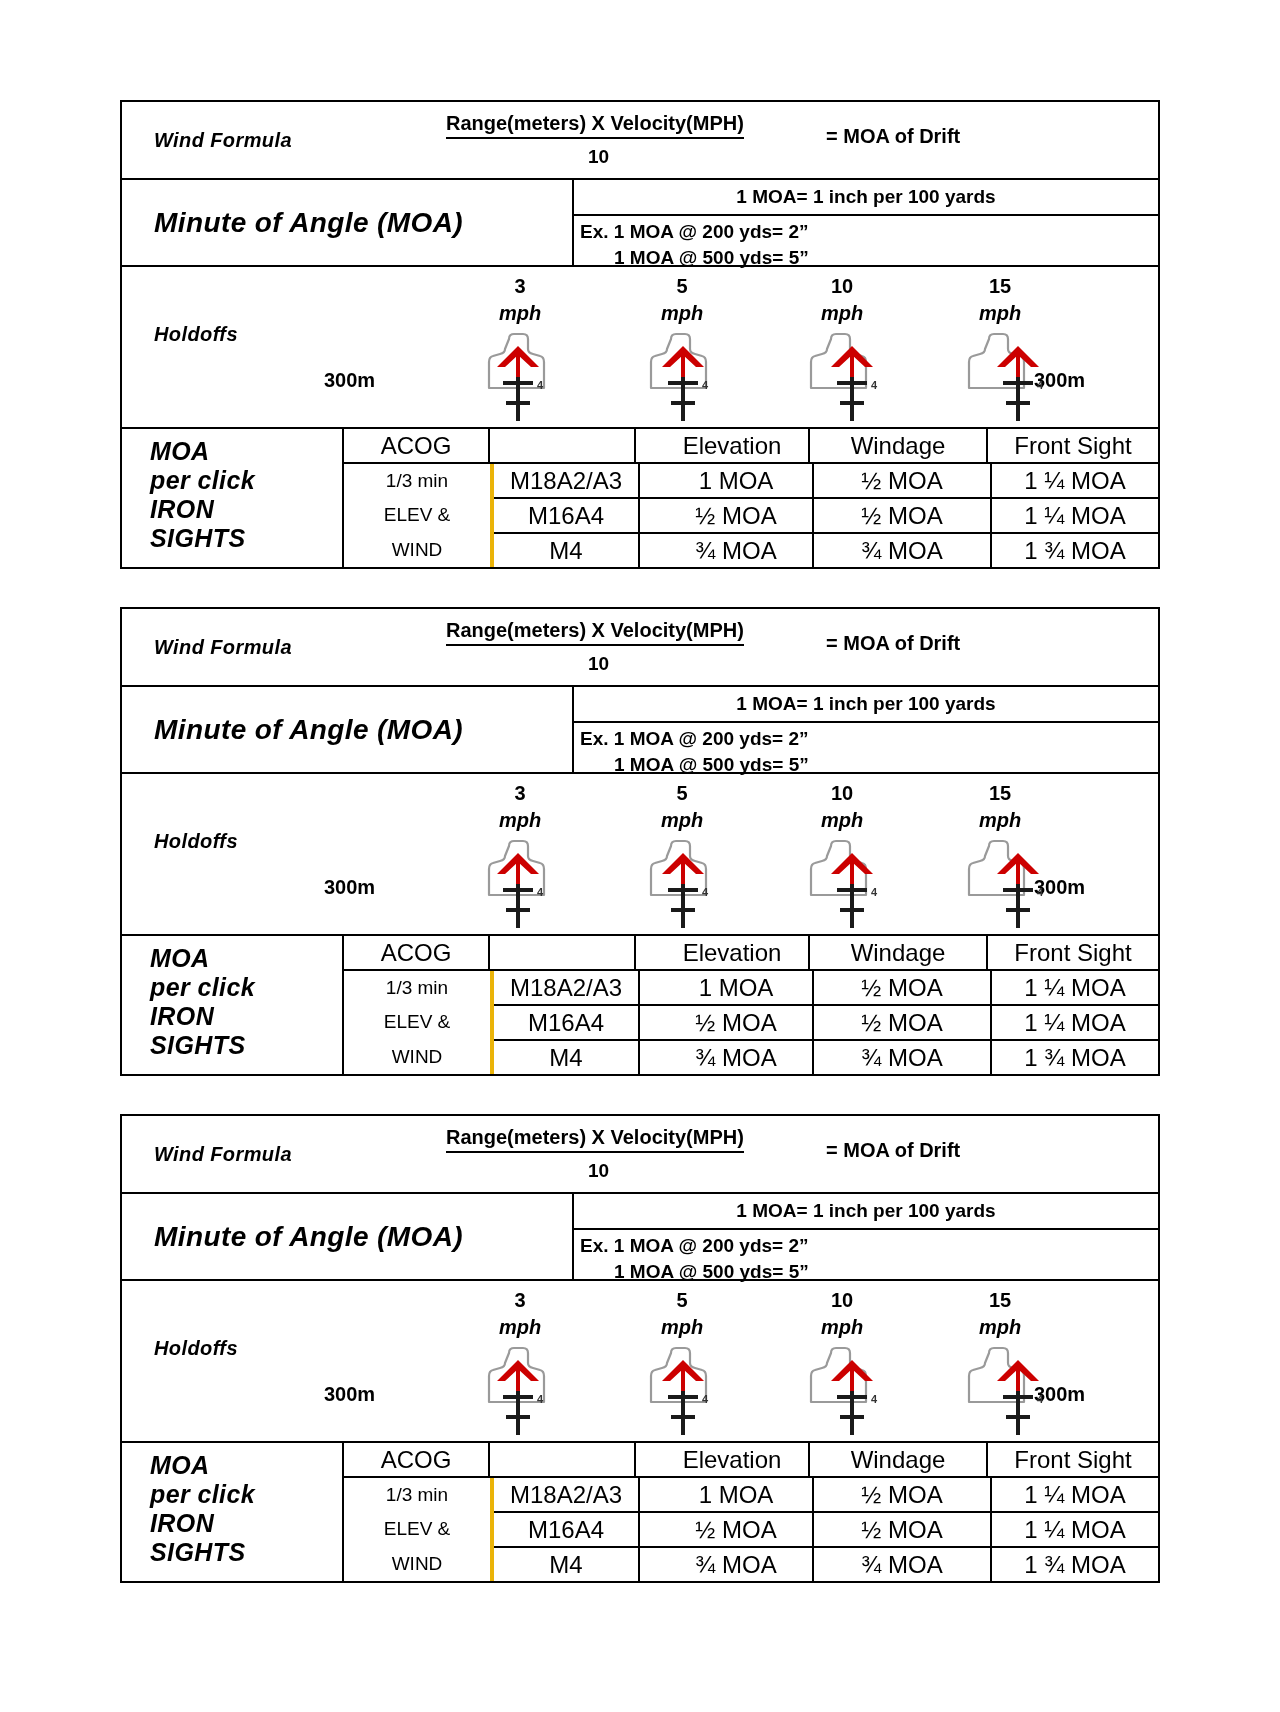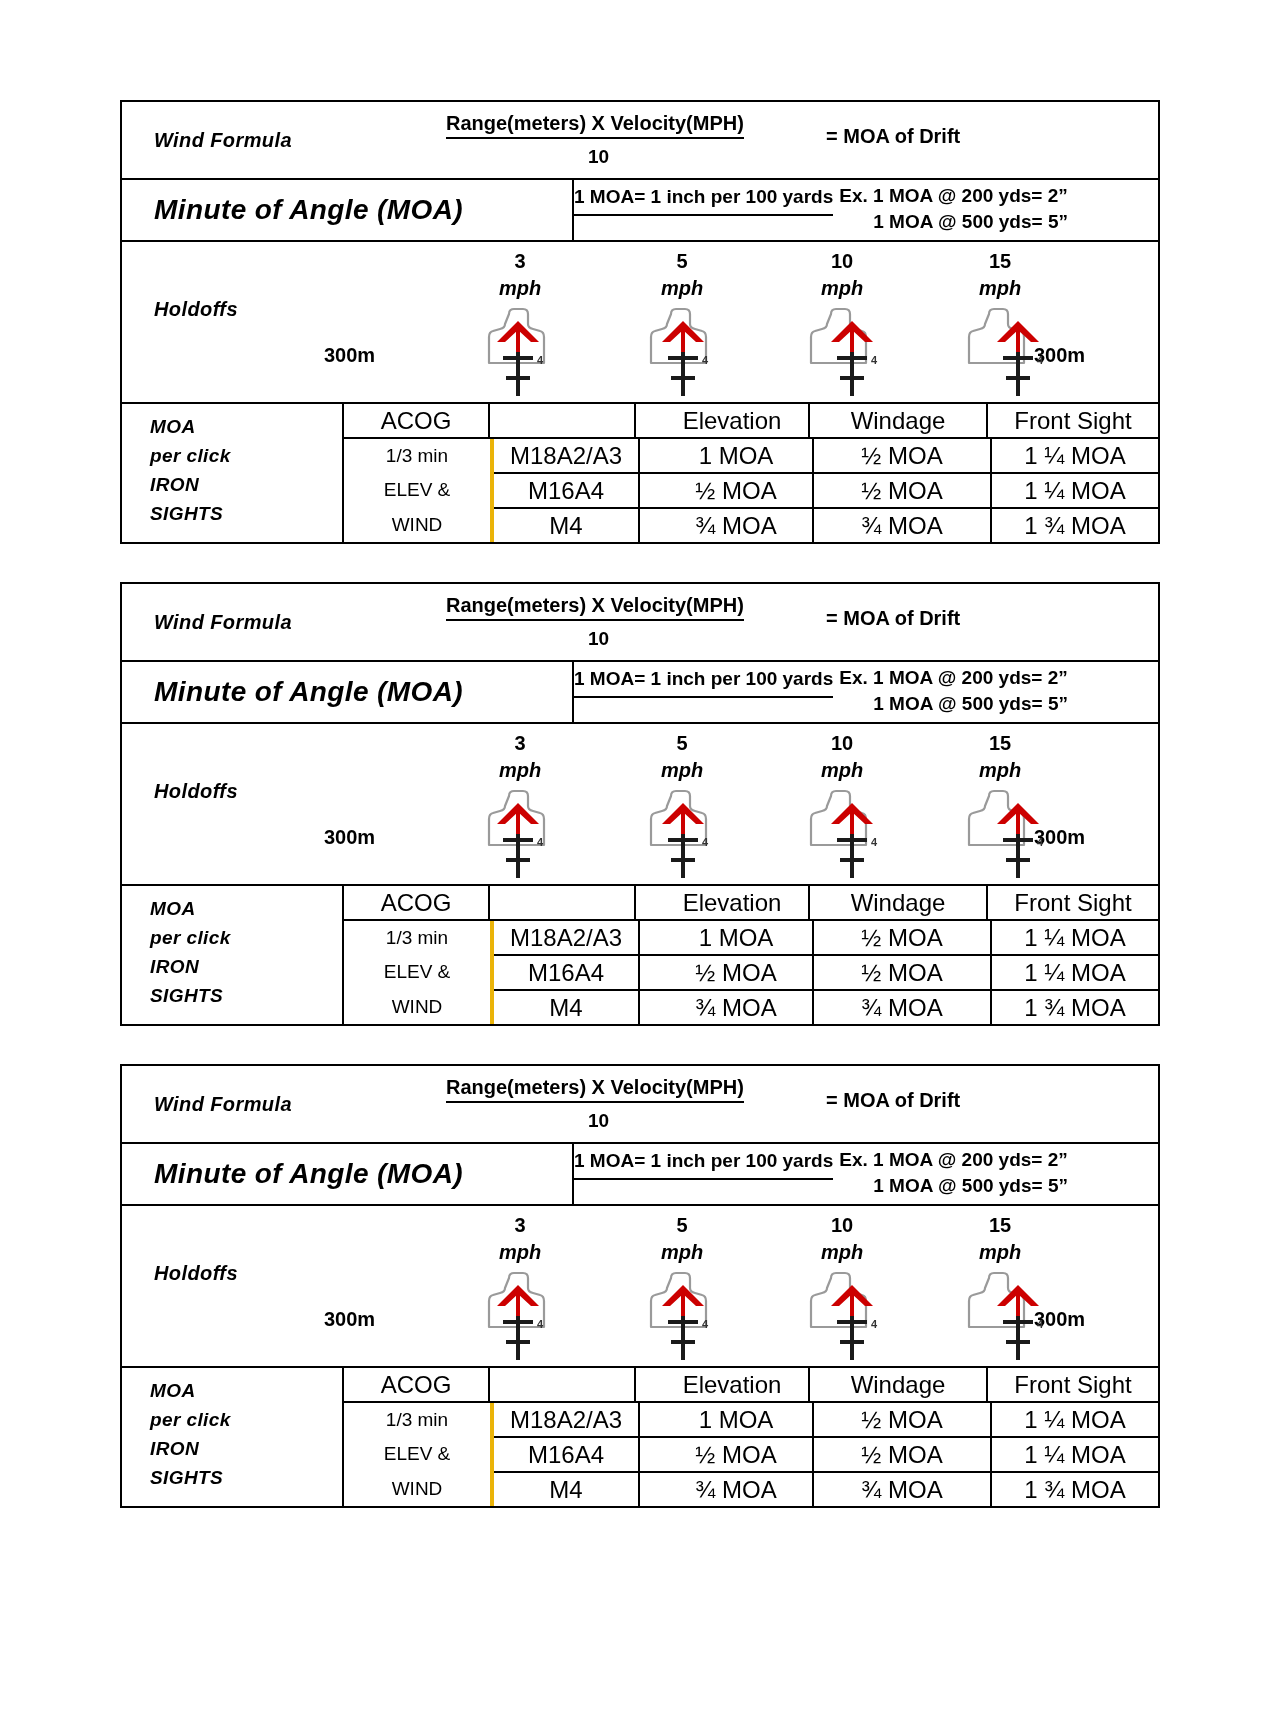--- a/index.html
+++ b/index.html
@@ -98,32 +98,33 @@
     display: flex;
     align-items: center;
     padding-left: 32px;
     box-sizing: border-box;
     font-size: 28px;
     border-right: 2px solid #000;
   }
   .moa-def-right {
     flex: 1;
     display: flex;
+    flex-direction: column;
   }
   .moa-def-a {
     height: 34px;
     display: flex;
     align-items: center;
     justify-content: center;
     font-size: 19px;
     font-weight: bold;
     border-bottom: 2px solid #000;
   }
   .moa-def-b {
-    height: 60px;
+    height: 49px;
     padding: 3px 8px 0 6px;
     box-sizing: border-box;
     font-size: 19px;
     font-weight: bold;
     line-height: 26px;
   }
   .moa-def-b .indent { padding-left: 34px; }
 
   
   .holdoffs-row {
@@ -175,21 +176,21 @@
   }
   .target-svg { display: block; }
 
   
   .moa-table-row { display: flex; }
   .moa-side-label {
     width: 222px;
     box-sizing: border-box;
     padding: 8px 14px 6px 28px;
     border-right: 2px solid #000;
-    font-size: 19px;
+    font-size: 25px;
     line-height: 29px;
   }
   .moa-grid {
     flex: 1;
     display: flex;
     flex-direction: column;
   }
   .moa-tr {
     display: flex;
     border-bottom: 2px solid #000;

